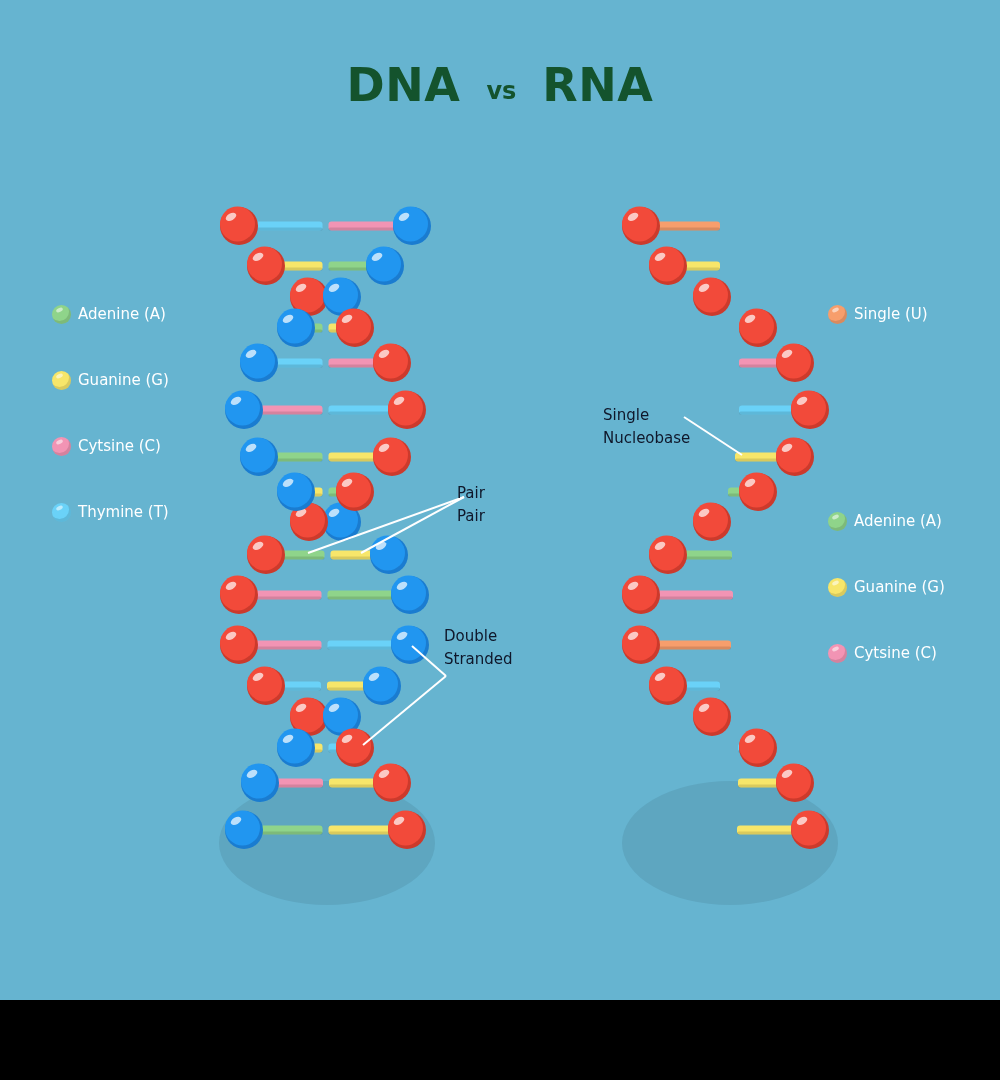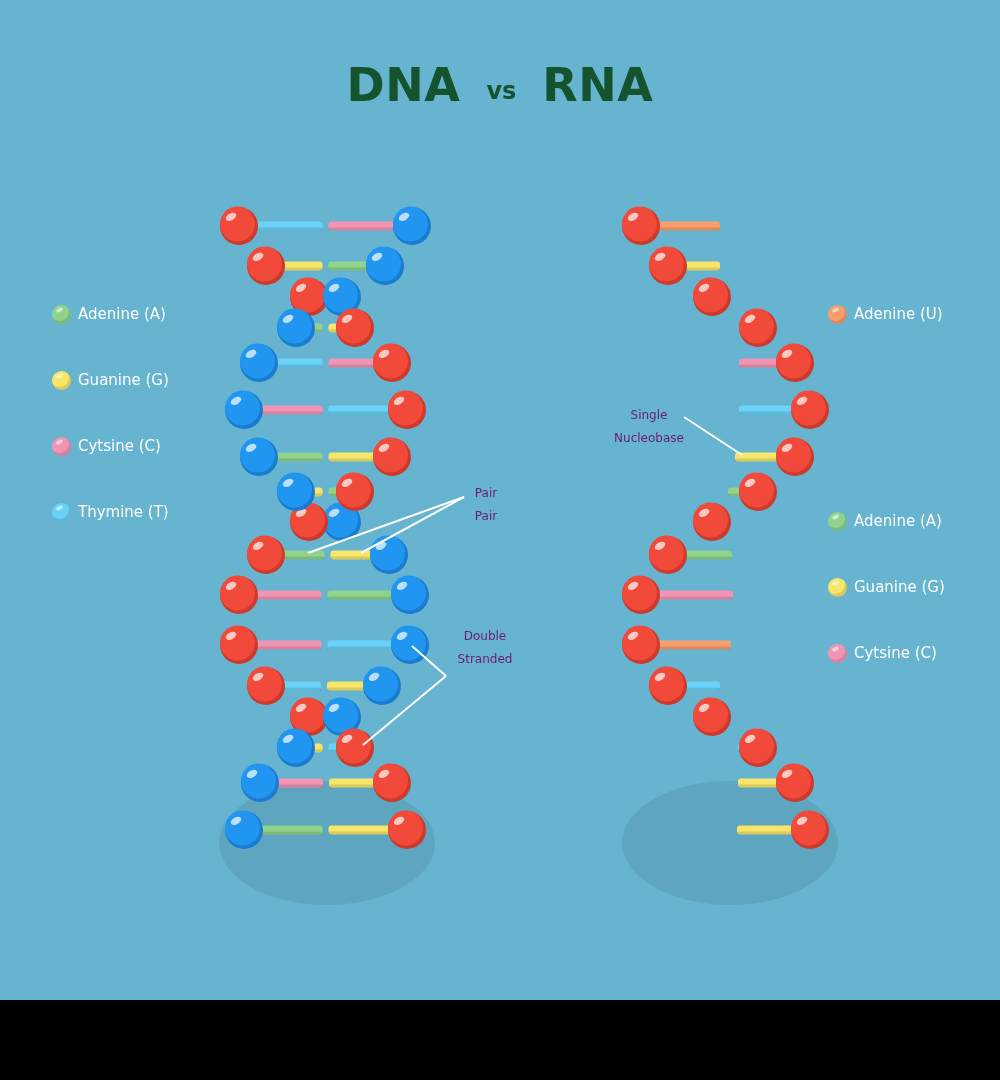--- a/index.html
+++ b/index.html
@@ -6,21 +6,21 @@
     body { width: 1000px; height: 1080px; background: #000; overflow: hidden; font-family: "DejaVu Sans", sans-serif; }
     #stage { position: relative; width: 1000px; height: 1000px; background: #66b4d0; overflow: hidden; }
     #art { position: absolute; left: 0; top: 0; width: 1000px; height: 1000px; }
     .title { position: absolute; top: 58px; left: 0; width: 1000px; text-align: center; color: #14532d; font-weight: bold; }
     .title .big { font-size: 46px; letter-spacing: 0.5px; }
     .title .vs { font-size: 24px; margin: 0 26px; position: relative; top: -2px; }
     .legend { position: absolute; color: #fff; font-size: 15px; }
     .legend .item { display: flex; align-items: center; height: 26px; margin-top: 40px; }
     .legend .dot { width: 19px; height: 19px; border-radius: 50%; margin-right: 7px; box-shadow: inset -2px -3px 0 rgba(0,0,0,0.12); position: relative; }
     .legend .dot::after { content: ""; position: absolute; left: 4px; top: 3px; width: 7px; height: 4px; border-radius: 50%; background: rgba(255,255,255,0.55); transform: rotate(-25deg); }
-    .annot { position: absolute; color: #701a75; font-size: 12px; text-align: center; line-height: 23px; }
+    .annot { position: absolute; color: #0f172a; font-size: 15px; text-align: left; line-height: 23px; }
     #footer { position: absolute; left: 0; top: 1000px; width: 1000px; height: 80px; background: #000; color: #fff; }
     #footer .brand { position: absolute; left: 27px; top: 20px; font-size: 33px; letter-spacing: -1.5px; font-family: "Liberation Sans", sans-serif; }
     #footer .url { position: absolute; right: 28px; top: 30px; font-size: 22px; letter-spacing: -0.8px; font-family: "Liberation Sans", sans-serif; }
   </style>
 </head>
 <body>
 
 <div id="stage">
   <svg id="art" viewBox="0 0 1000 1000" xmlns="http://www.w3.org/2000/svg">
     <g id="dna-group">
@@ -541,21 +541,21 @@
         <span>Cytsine (C)</span>
       </div>
       <div class="item">
         <span class="dot" style="background: rgb(106, 210, 248);"></span>
         <span>Thymine (T)</span>
       </div>
     </div>
   <div class="legend" id="rna-legend-top" style="left:828px; top:261px;">
       <div class="item">
         <span class="dot" style="background: rgb(247, 158, 108);"></span>
-        <span>Adenine (U)</span>
+        <span>Single (U)</span>
       </div>
     </div>
   <div class="legend" id="rna-legend" style="left:828px; top:468px;">
       <div class="item">
         <span class="dot" style="background: rgb(143, 212, 138);"></span>
         <span>Adenine (A)</span>
       </div>
       <div class="item">
         <span class="dot" style="background: rgb(247, 230, 106);"></span>
         <span>Guanine (G)</span>

